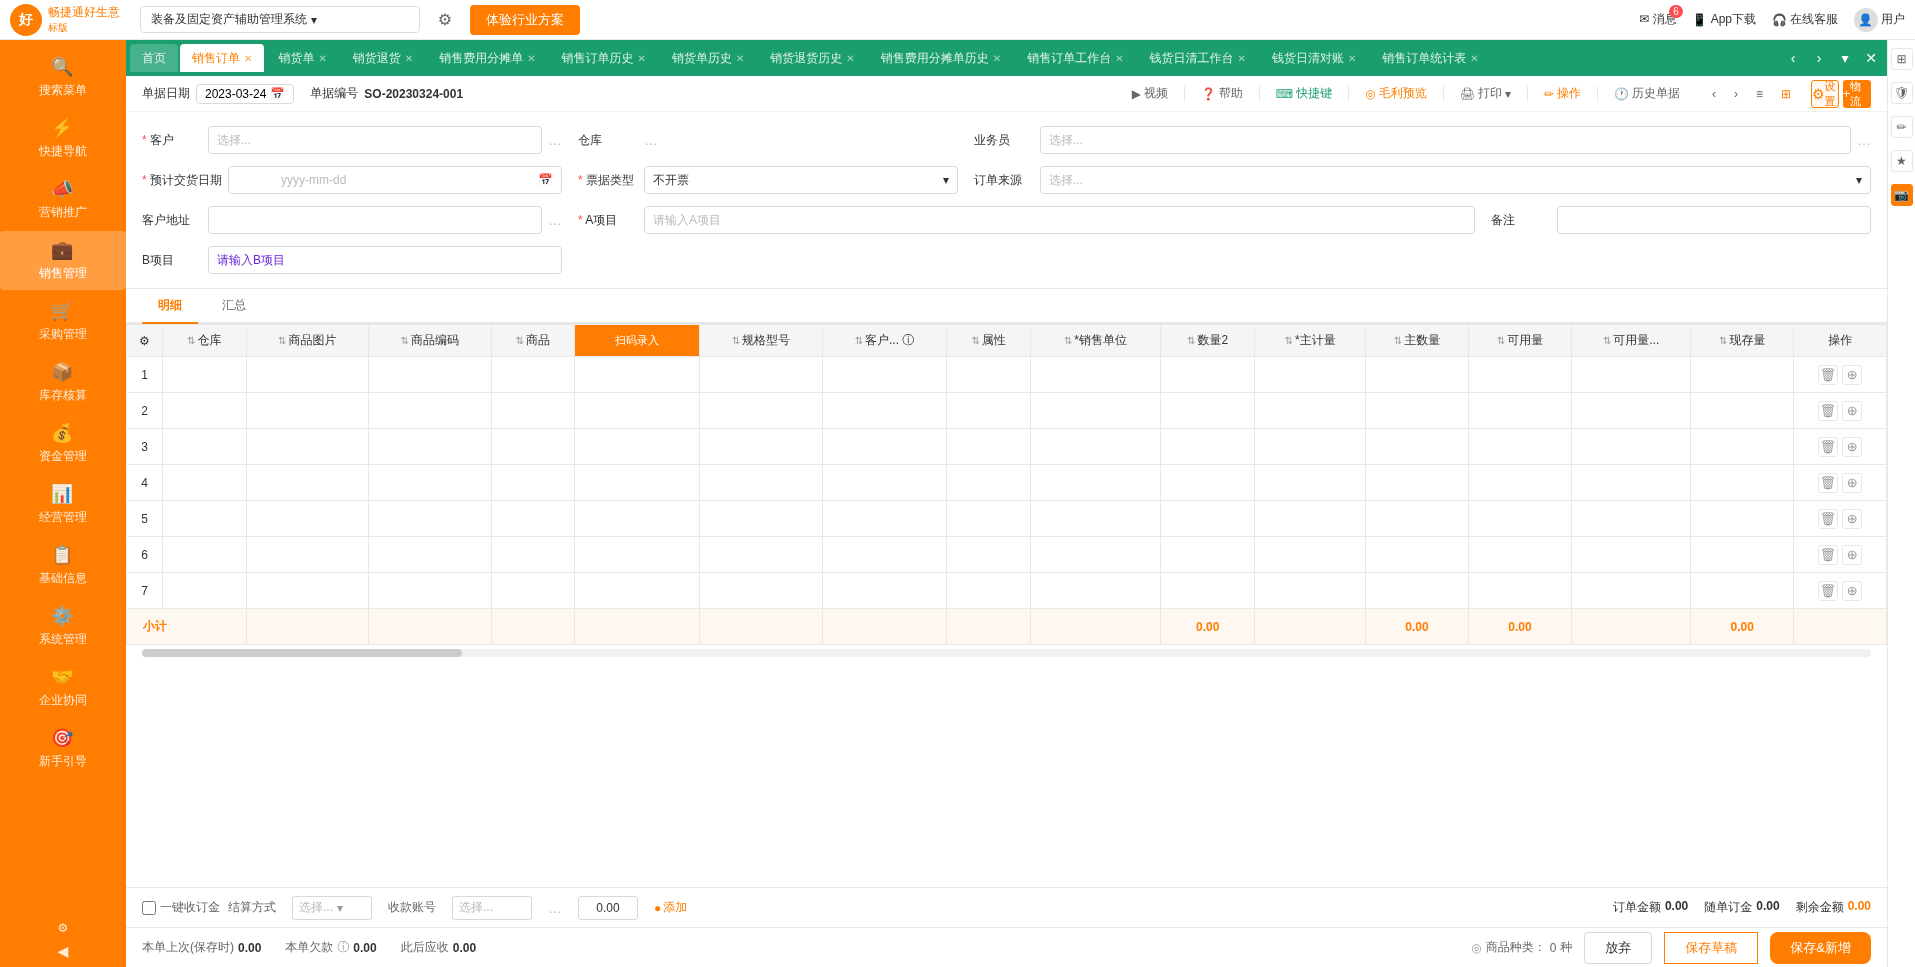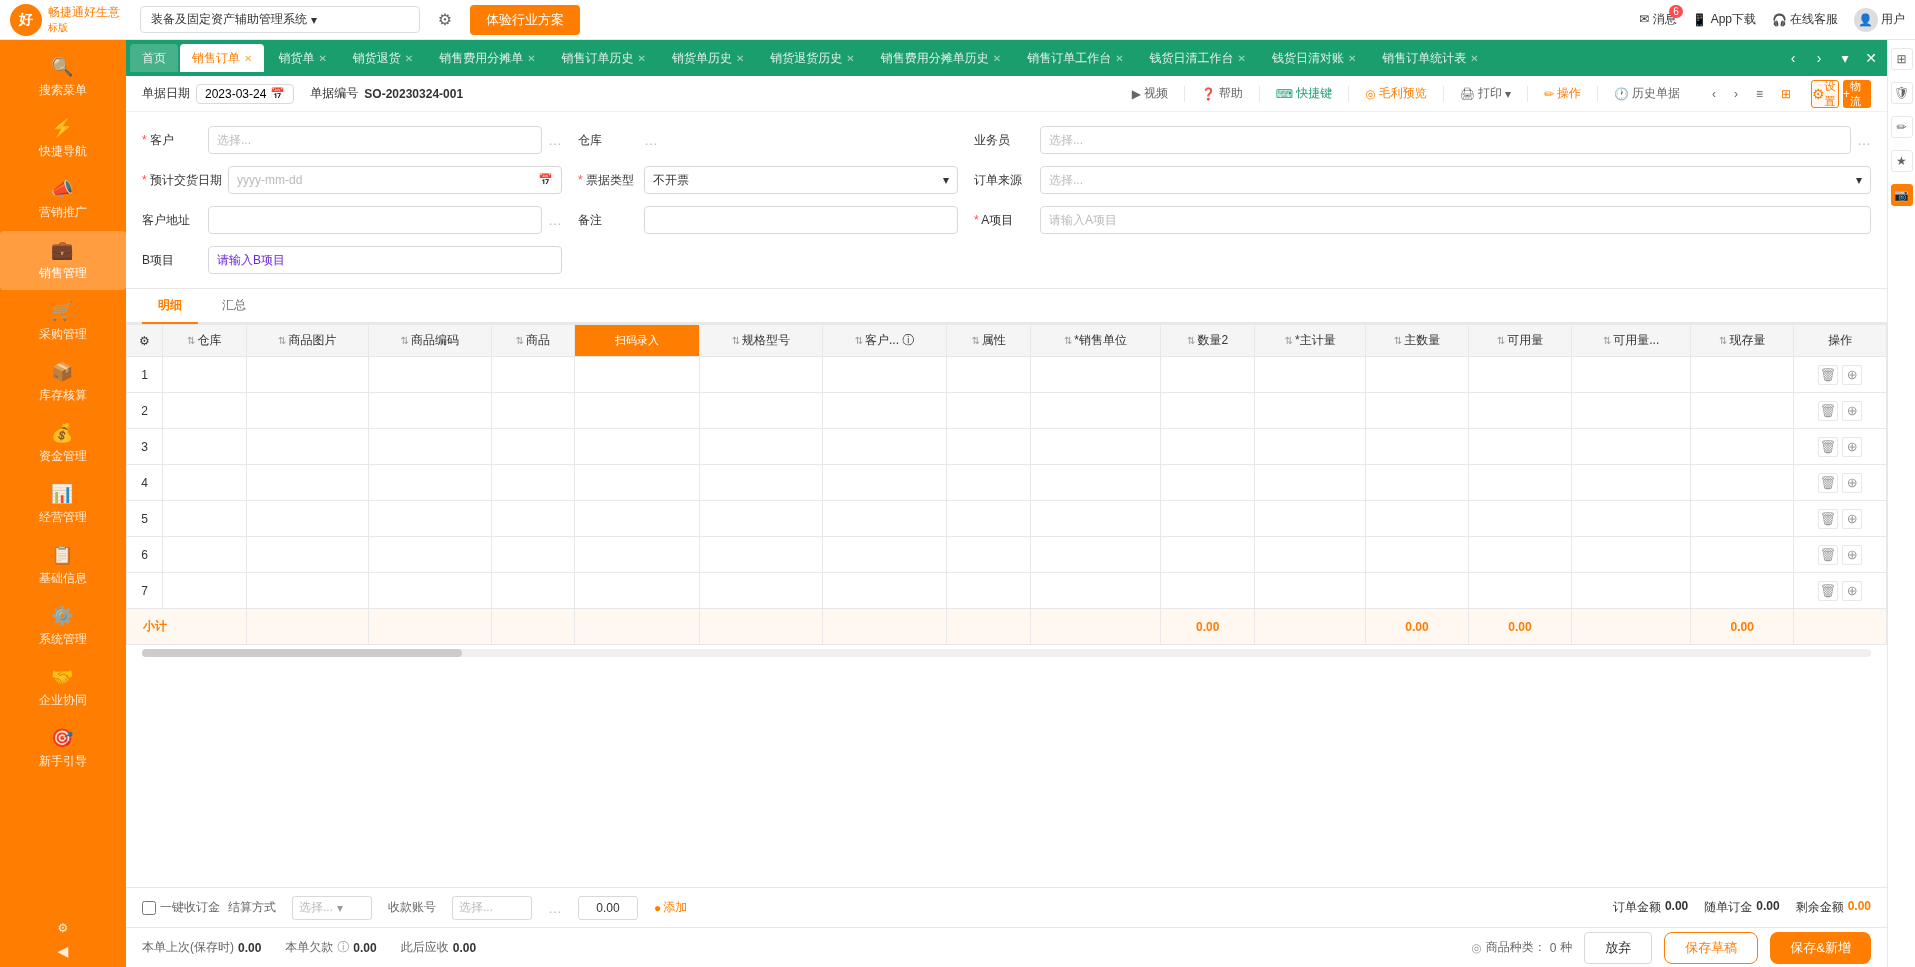--- a/index.html
+++ b/index.html
@@ -94,21 +94,21 @@
     .summary-label { color: #333; }
     .summary-value { color: #333; font-weight: bold; }
     .summary-value.orange { color: #ff7d00; }
 
     
     .status-bar { height: 40px; background: #fff; border-top: 1px solid #e8e8e8; display: flex; align-items: center; padding: 0 16px; gap: 24px; flex-shrink: 0; }
     .status-item { display: flex; align-items: center; gap: 4px; font-size: 12px; color: #666; }
     .status-value { color: #333; font-weight: bold; }
     .status-right { margin-left: auto; display: flex; align-items: center; gap: 12px; }
     .discard-btn { height: 32px; padding: 0 20px; border: 1px solid #d9d9d9; border-radius: 4px; background: #fff; color: #333; cursor: pointer; font-size: 13px; }
-    .save-draft-btn { height: 32px; padding: 0 20px; border: 1px solid #ff7d00; border-radius: 8px; background: #fff; color: #ff7d00; cursor: pointer; font-size: 13px; }
+    .save-draft-btn { height: 32px; padding: 0 20px; border: 1px solid #ff7d00; border-radius: 0; background: #fff; color: #ff7d00; cursor: pointer; font-size: 13px; }
     .save-new-btn { height: 32px; padding: 0 20px; background: #ff7d00; color: #fff; border: none; border-radius: 8px; cursor: pointer; font-size: 13px; }
     
     
     .right-panel { width: 28px; background: #fff; border-left: 1px solid #e8e8e8; display: flex; flex-direction: column; align-items: center; padding: 8px 4px; gap: 12px; }
     .right-panel-icon { width: 22px; height: 22px; display: flex; align-items: center; justify-content: center; cursor: pointer; color: #666; font-size: 14px; border: 1px solid #e8e8e8; border-radius: 3px; }
 
     
     .scroll-bar { height: 8px; background: #f0f0f0; margin: 4px 16px; border-radius: 4px; position: relative; }
     .scroll-thumb { height: 8px; width: 320px; background: #ccc; border-radius: 4px; position: absolute; left: 0; }
   </style>
@@ -360,21 +360,21 @@
             <span style="color:#bbb;">选择...</span>
           </div>
           <span class="ellipsis">…</span>
         </div>
       </div>
 
       <div class="form-row">
         <div class="form-field" style="max-width:420px;">
           <span class="form-label required">预计交货日期</span>
           <div class="form-input" style="flex:1;">
-            <span style="color:#bbb;">yyyy-mm-dd</span>
+            <span style="color:#bbb;margin-left:44px;">yyyy-mm-dd</span>
             <span style="color:#999;">📅</span>
           </div>
         </div>
         <div class="form-field" style="max-width:380px;align-items:center;">
           <span class="form-label required">票据类型</span>
           <div class="form-select" style="flex:1;">
             <span style="color:#333;">不开票</span>
             <span>▾</span>
           </div>
         </div>
@@ -387,29 +387,29 @@
         </div>
       </div>
 
       <div class="form-row">
         <div class="form-field" style="max-width:420px;">
           <span class="form-label">客户地址</span>
           <div class="form-input" style="flex:1;">
           </div>
           <span class="ellipsis">…</span>
         </div>
-        <div class="form-field" style="max-width:380px;">
-          <span class="form-label">备注</span>
-          <div class="form-input" style="flex:1;"></div>
-        </div>
         <div class="form-field" style="flex:1;">
           <span class="form-label required">A项目</span>
           <div class="form-input" style="flex:1;">
             <span style="color:#bbb;">请输入A项目</span>
           </div>
+        </div>
+        <div class="form-field" style="max-width:380px;">
+          <span class="form-label">备注</span>
+          <div class="form-input" style="flex:1;"></div>
         </div>
       </div>
 
       <div class="form-row">
         <div class="form-field" style="max-width:420px;">
           <span class="form-label">B项目</span>
           <div class="form-input" style="flex:1;">
             <span style="color:#6d28d9;">请输入B项目</span>
           </div>
         </div>

